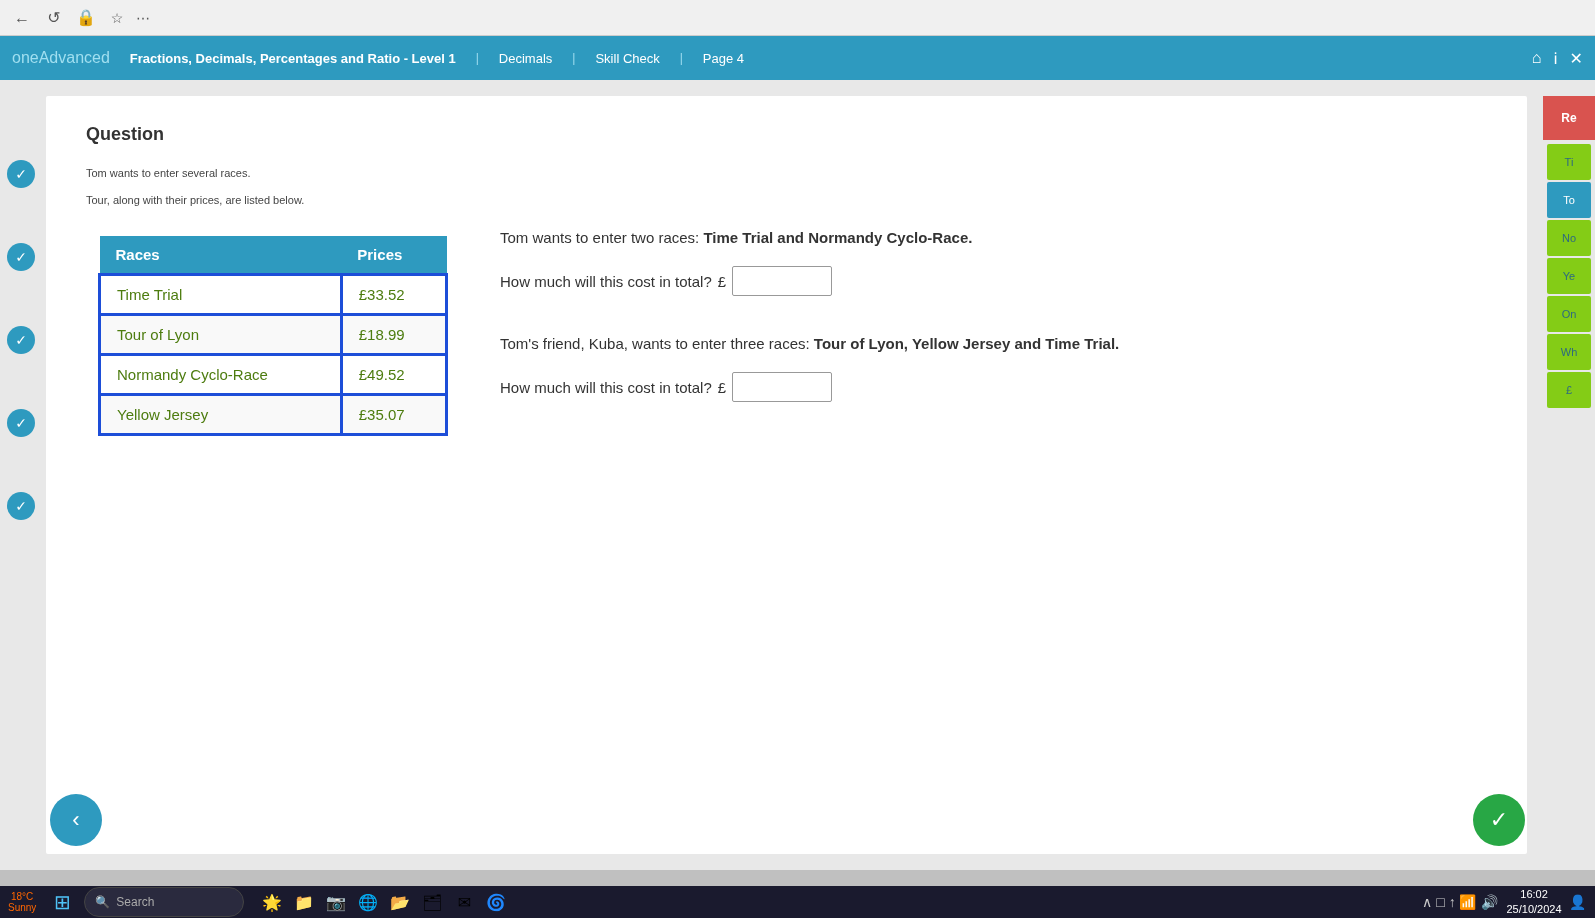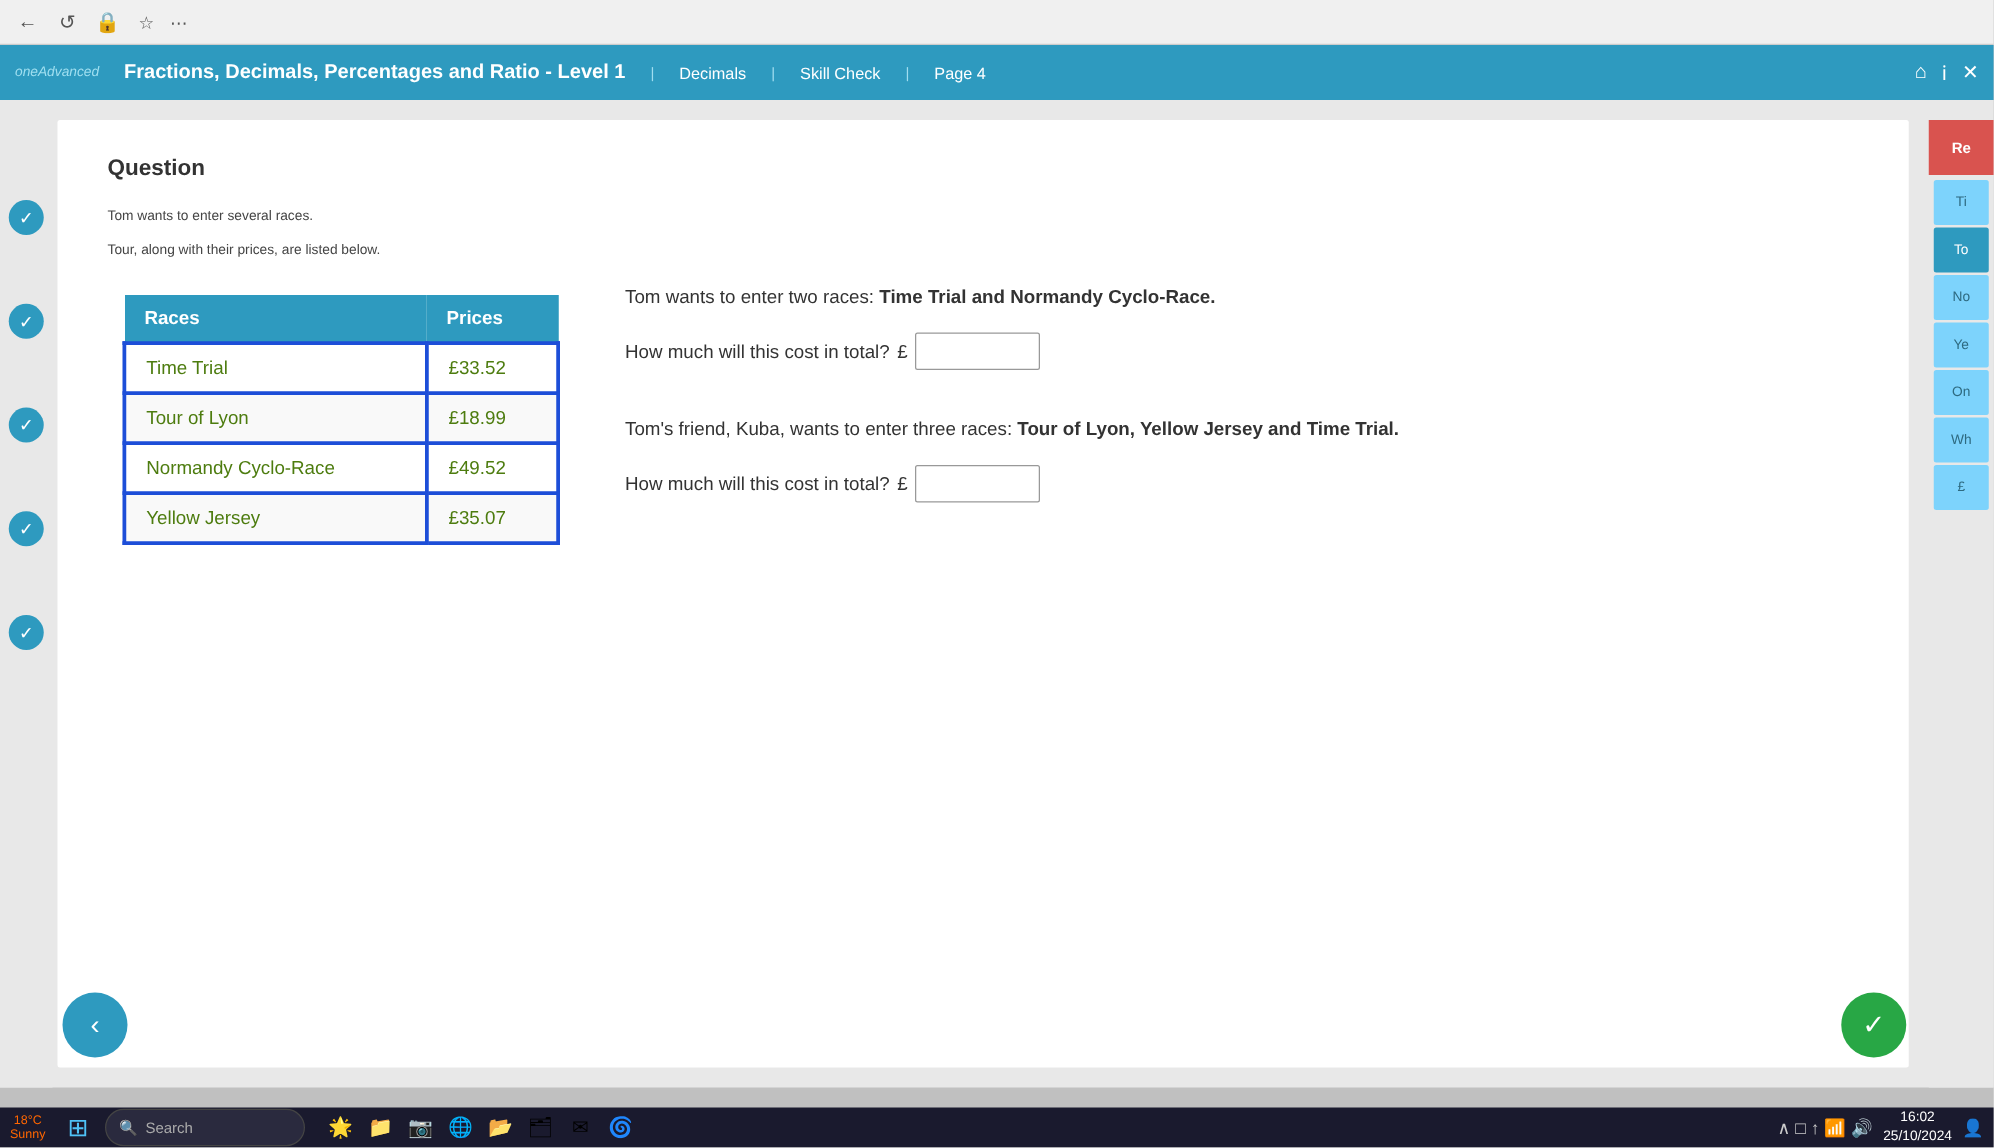--- a/index.html
+++ b/index.html
@@ -44,26 +44,25 @@
     
     .app-header {
       background: #2e9abf;
       height: 44px;
       display: flex;
       align-items: center;
       padding: 0 12px;
       gap: 20px;
     }
     .app-header-brand {
-      font-size: 11px;
+      font-size: 16px;
       color: #a0dff0;
-      font-style: italic;
     }
     .app-header-title {
-      font-size: 16px;
+      font-size: 13px;
       color: white;
       font-weight: bold;
     }
     .app-header-sep {
       color: #a0ddf0;
       font-size: 12px;
     }
     .app-header-nav {
       font-size: 13px;
       color: white;
@@ -208,21 +207,21 @@
       height: 44px;
       display: flex; align-items: center; justify-content: center;
     }
     .right-sidebar-items {
       display: flex;
       flex-direction: column;
       gap: 2px;
       padding: 4px 4px;
     }
     .right-sidebar-item {
-      background: #7dd3fc;
+      background: #84cc16;
       color: #2e6a80;
       font-size: 11px;
       padding: 6px 4px;
       text-align: center;
       cursor: pointer;
       border-radius: 2px;
       min-height: 36px;
       display: flex; align-items: center; justify-content: center;
     }
     .right-sidebar-item.active {

